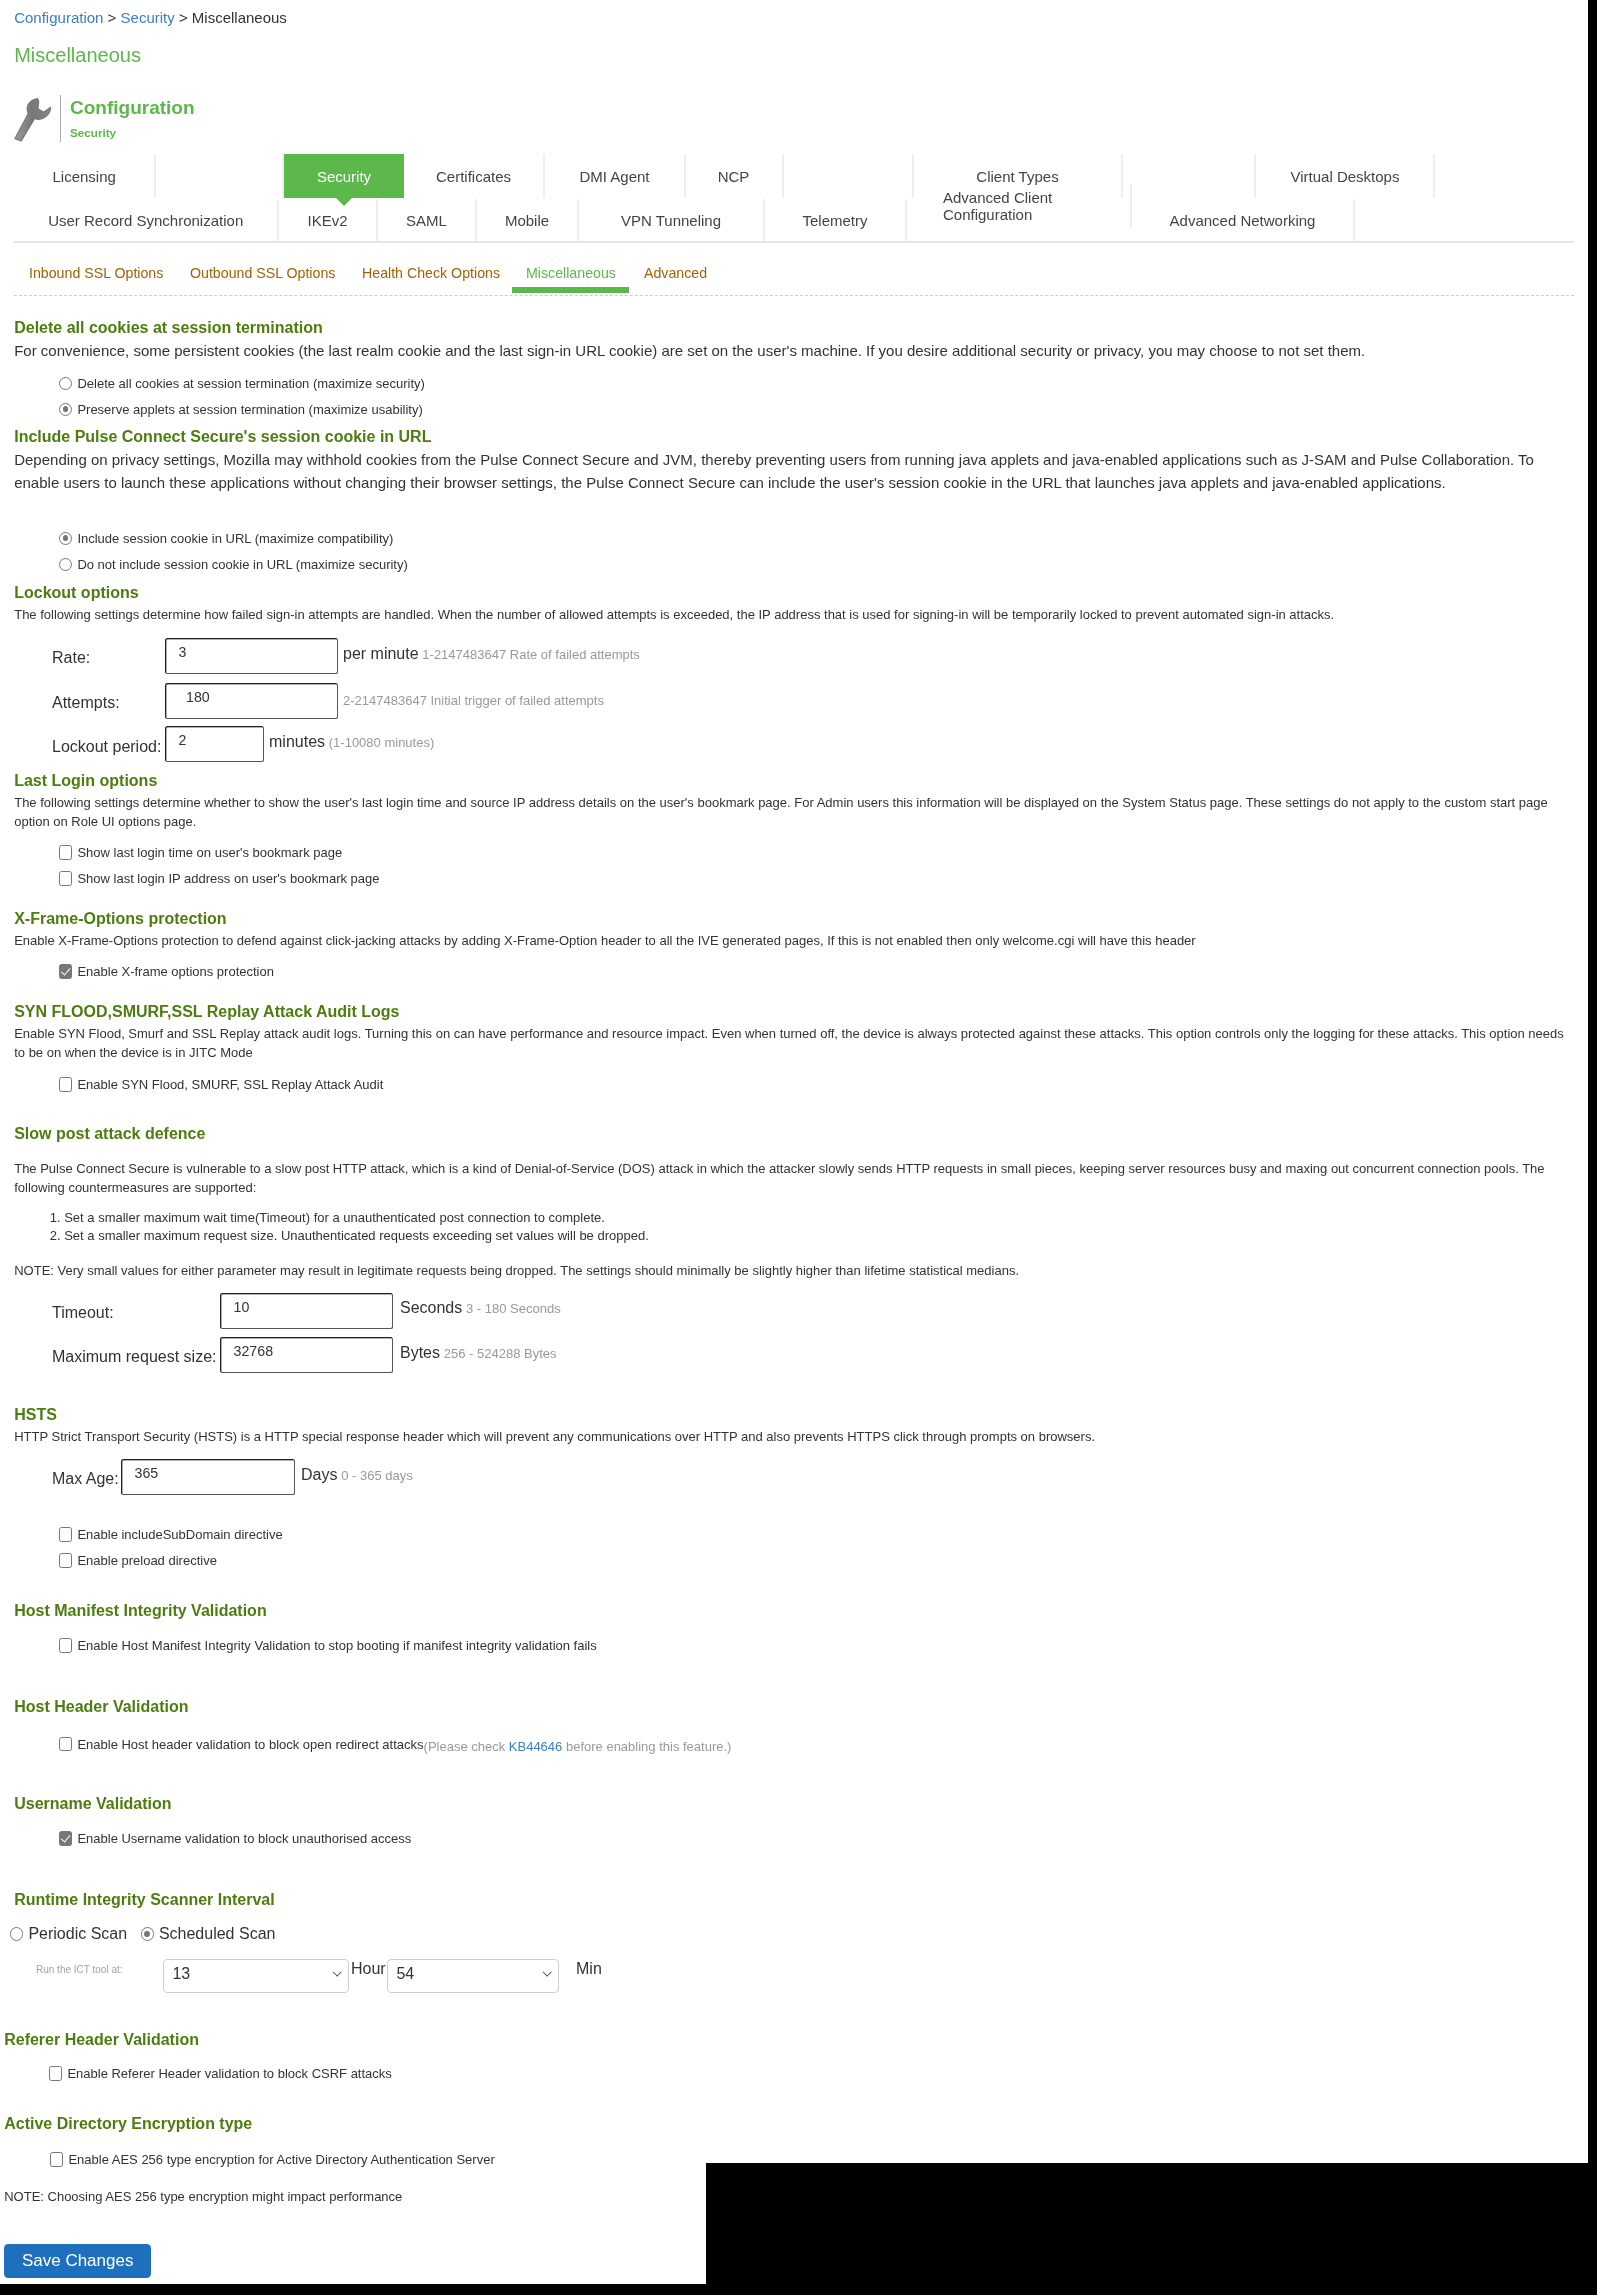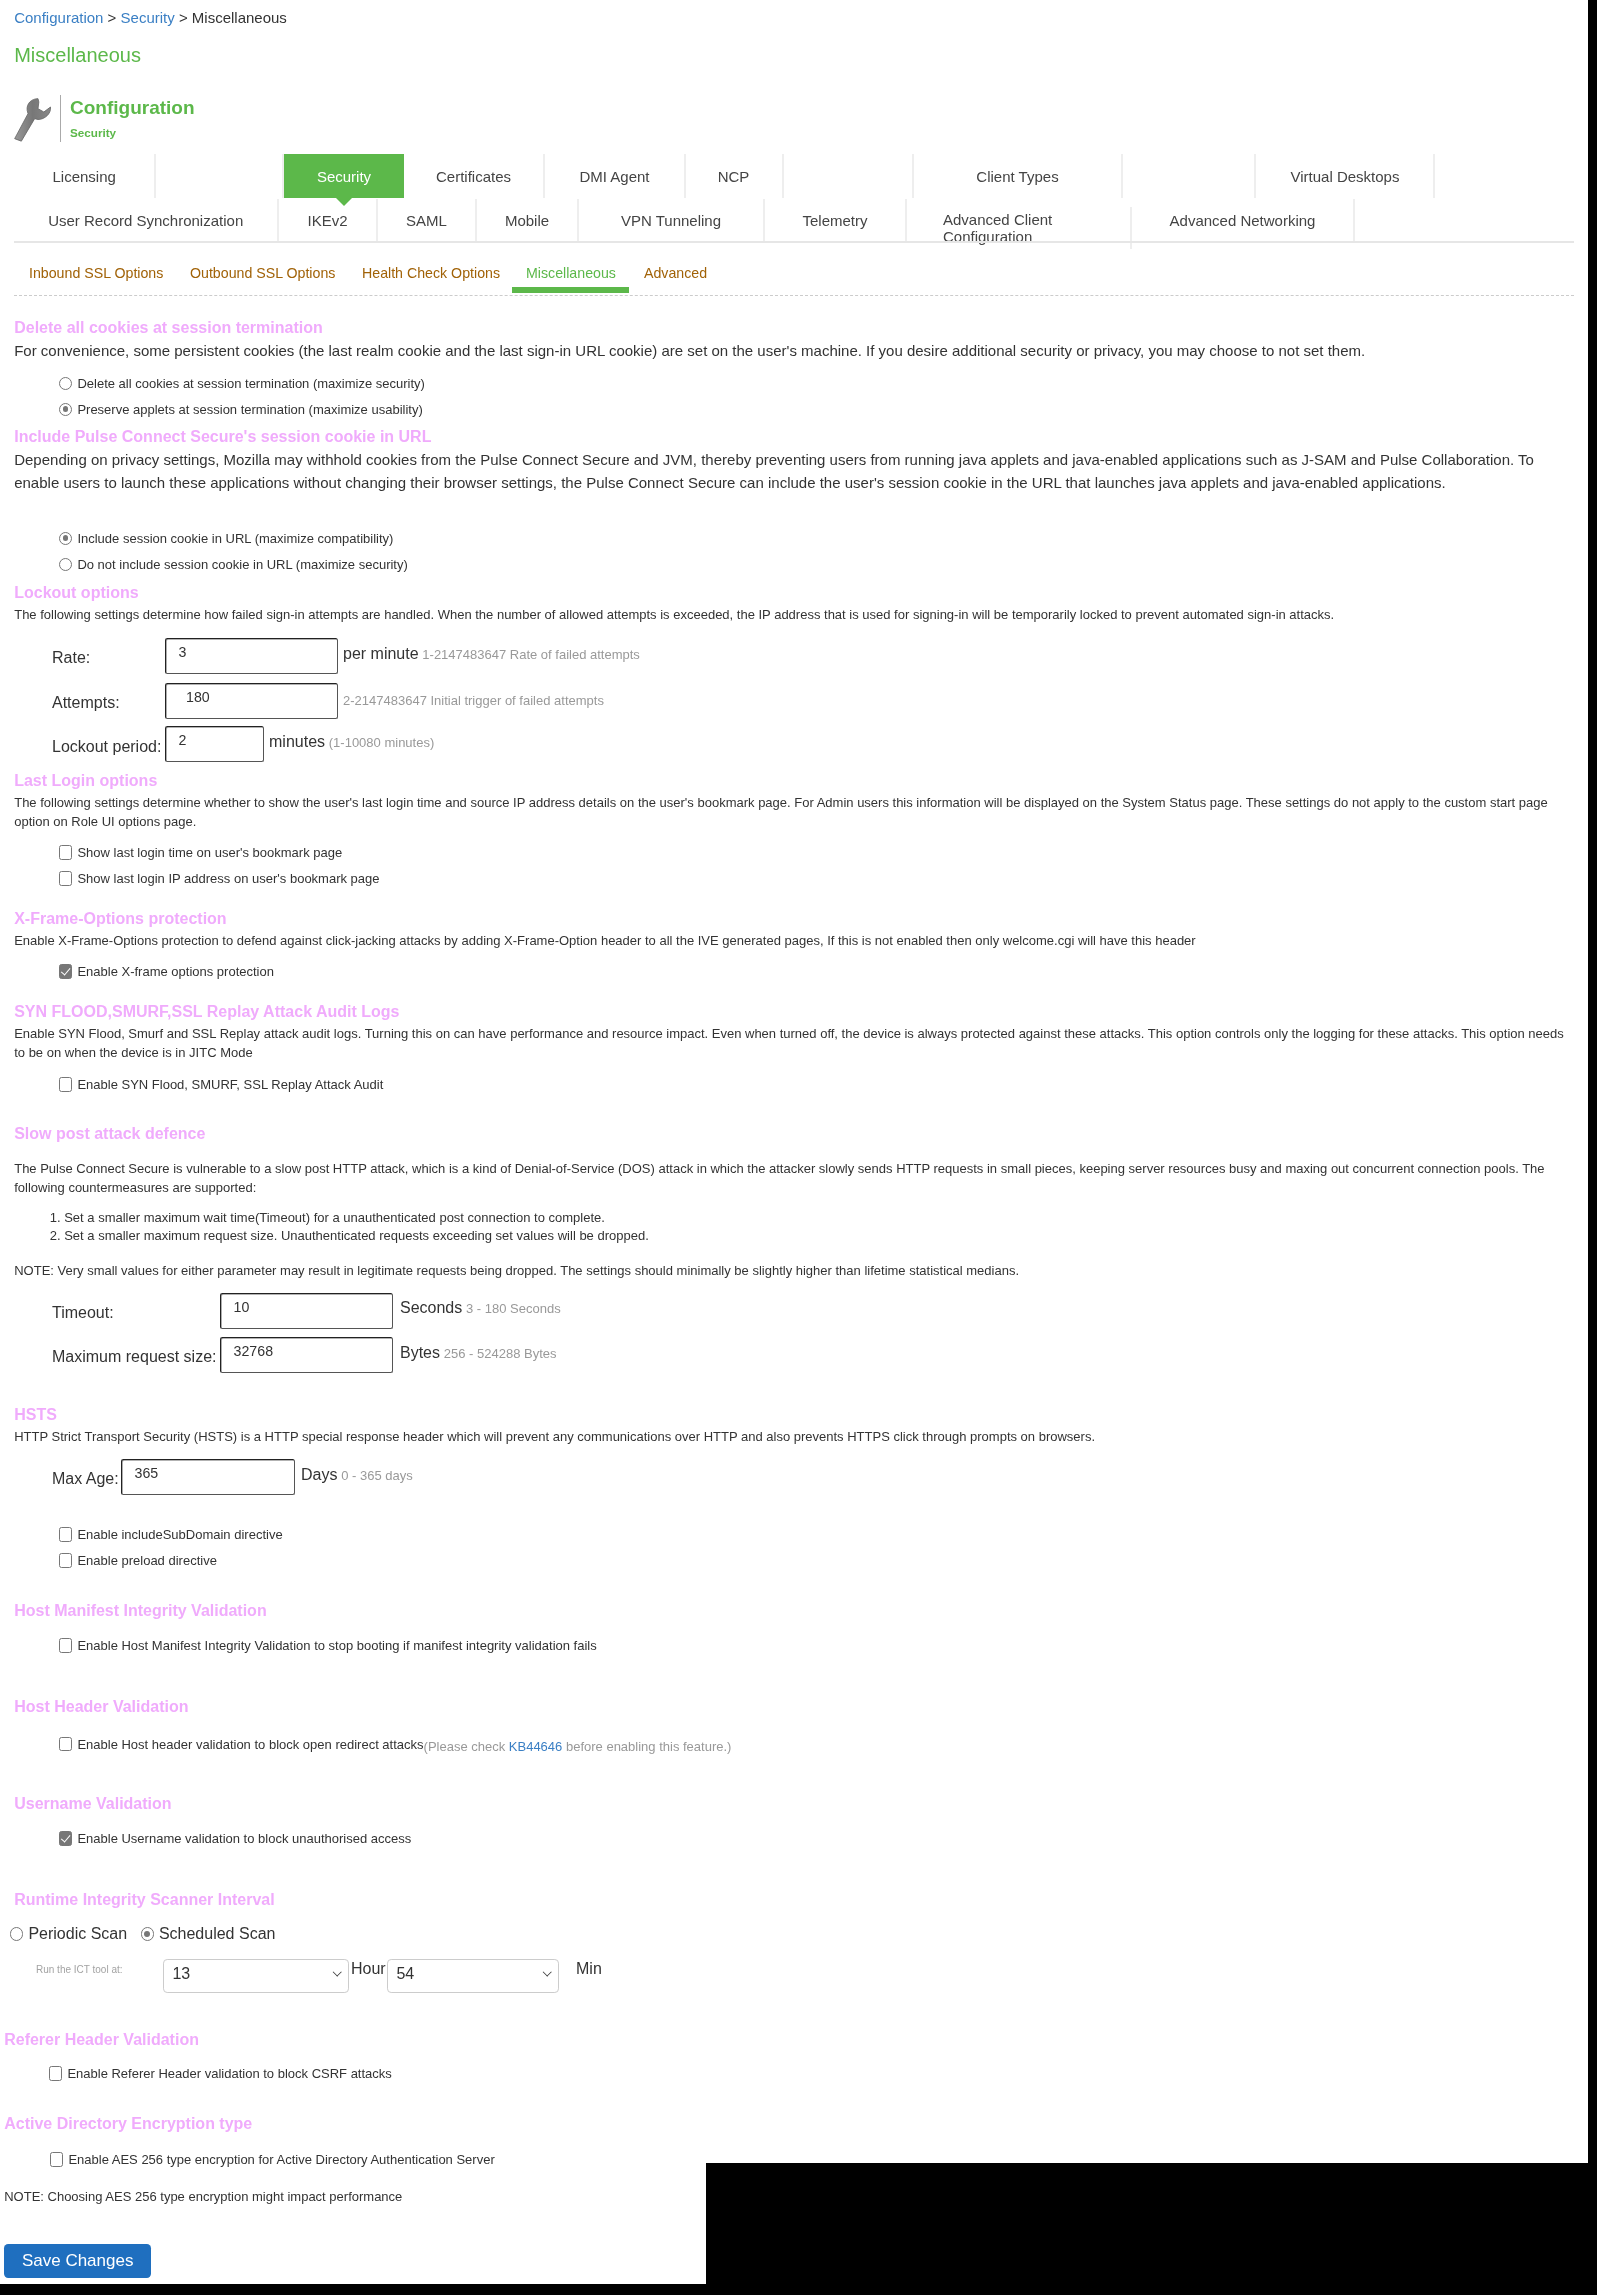--- a/index.html
+++ b/index.html
@@ -28,21 +28,21 @@
   .tab.active { background: #5cb84a; color: #fff; border-right: none; }
   .tab.active::after { content: ""; position: absolute; left: 50%; bottom: -8.4px; margin-left: -8.4px;
          border-left: 8.4px solid transparent; border-right: 8.4px solid transparent; border-top: 8.4px solid #5cb84a; }
   .tab-row-line { left: 14.2px; top: 241px; width: 1560px; height: 1.7px; background: #e6e6e6; }
 
   .subtab { position: absolute; top: 265px; font-size: 14.2px; color: #a16207; cursor: pointer; }
   .subtab.active { color: #5cb84a; }
   .subtab-underline { left: 512px; top: 287px; width: 117px; height: 5.9px; background: #5cb84a; }
   .subtab-line { left: 14.2px; top: 295px; width: 1560px; border-top: 0.8px dashed #ccc; }
 
-  .h { font-size: 16px; font-weight: bold; color: #f0abfc; }
+  .h { font-size: 16px; font-weight: bold; color: #4d7c0f; }
   .desc-lg { font-size: 15px; color: #333; line-height: 22.6px; white-space: normal; width: 1558px; }
   .desc-sm { font-size: 13px; color: #333; line-height: 19px; white-space: normal; width: 1560px; }
   .opt { font-size: 13px; color: #333; display: flex; align-items: center; gap: 5px; }
   .radio { width: 13.4px; height: 13.4px; border: 1.3px solid #777; border-radius: 50%; background: #fff;
            display: inline-block; position: relative; cursor: pointer; }
   .radio.on::after { content: ""; position: absolute; left: 2.5px; top: 2.5px; width: 5.9px; height: 5.9px; border-radius: 50%; background: #777; }
   .cb { width: 13.4px; height: 14.2px; border: 1.3px solid #777; border-radius: 2.5px; background: #fff;
         display: inline-block; position: relative; cursor: pointer; }
   .cb.on { background: #777; }
   .cb.on::after { content: ""; position: absolute; left: 3.4px; top: 0.8px; width: 4.2px; height: 8.4px;
@@ -100,21 +100,21 @@
 <div class="tab" style="left:914px;top:154px;width:209px;height:44px;">Client Types</div>
 <div class="tab" style="left:1123px;top:154px;width:133px;height:44px;"></div>
 <div class="tab" style="left:1257px;top:154px;width:178px;height:44px;">Virtual Desktops</div>
 
 <div class="tab" style="left:14.2px;top:199px;width:265px;height:42px;">User Record Synchronization</div>
 <div class="tab" style="left:279px;top:199px;width:99px;height:42px;">IKEv2</div>
 <div class="tab" style="left:378px;top:199px;width:99px;height:42px;">SAML</div>
 <div class="tab" style="left:477px;top:199px;width:102px;height:42px;">Mobile</div>
 <div class="tab" style="left:579px;top:199px;width:186px;height:42px;">VPN Tunneling</div>
 <div class="tab" style="left:765px;top:199px;width:142px;height:42px;">Telemetry</div>
-<div class="tab" style="left:907px;top:207px;width:225px;height:42px;padding-left:36px;">Advanced Client Configuration</div>
+<div class="tab" style="left:907px;top:185px;width:225px;height:42px;padding-left:36px;">Advanced Client Configuration</div>
 <div class="tab" style="left:1132px;top:199px;width:223px;height:42px;">Advanced Networking</div>
 <div class="abs tab-row-line"></div>
 
 <div class="subtab" style="left:29px;">Inbound SSL Options</div>
 <div class="subtab" style="left:190px;">Outbound SSL Options</div>
 <div class="subtab" style="left:362px;">Health Check Options</div>
 <div class="subtab active" style="left:526px;">Miscellaneous</div>
 <div class="subtab" style="left:644px;">Advanced</div>
 <div class="abs subtab-underline"></div>
 <div class="abs subtab-line"></div>

